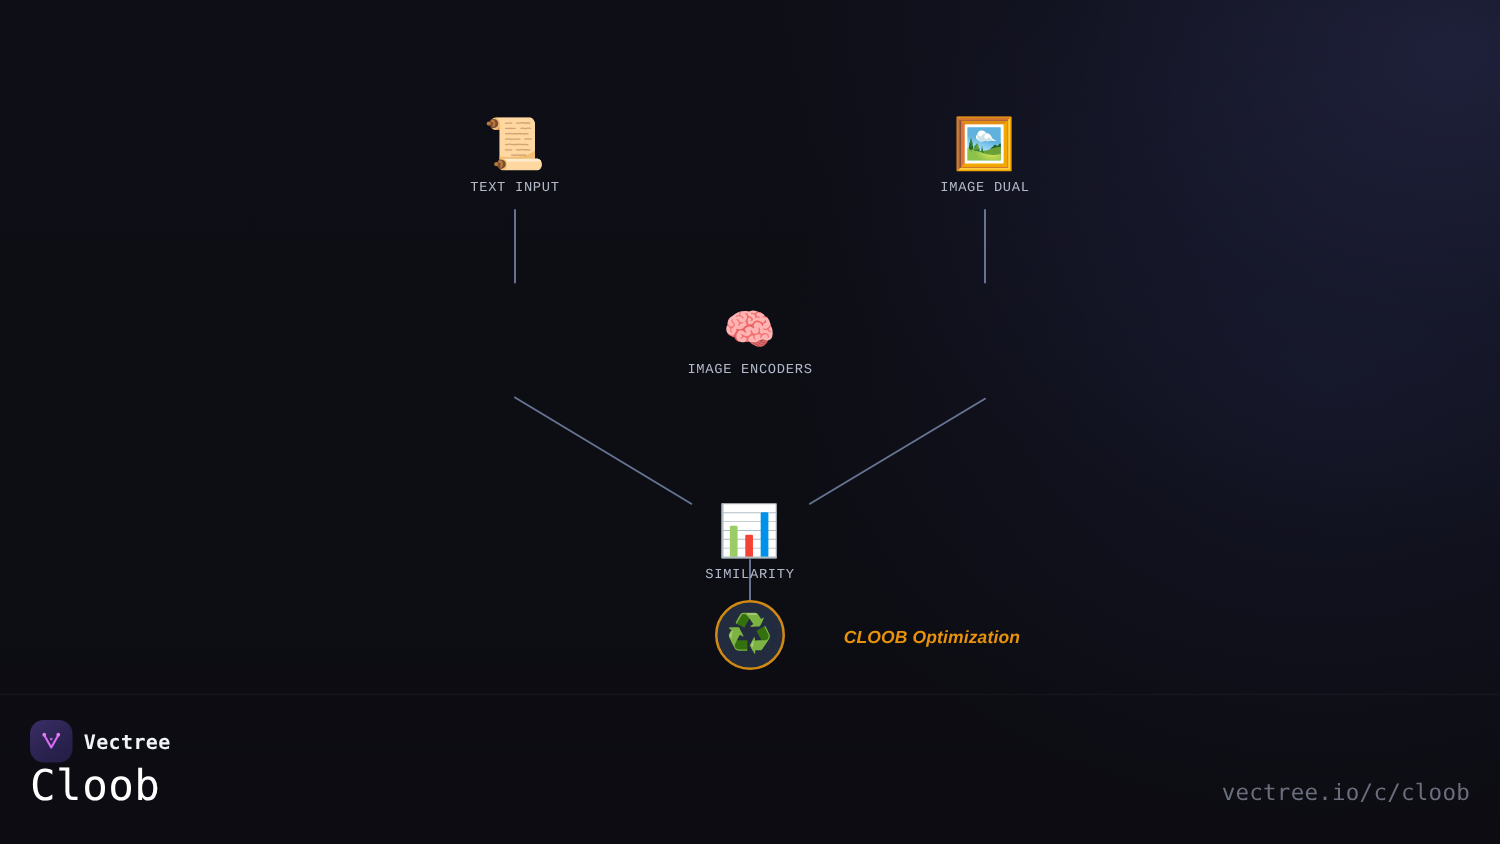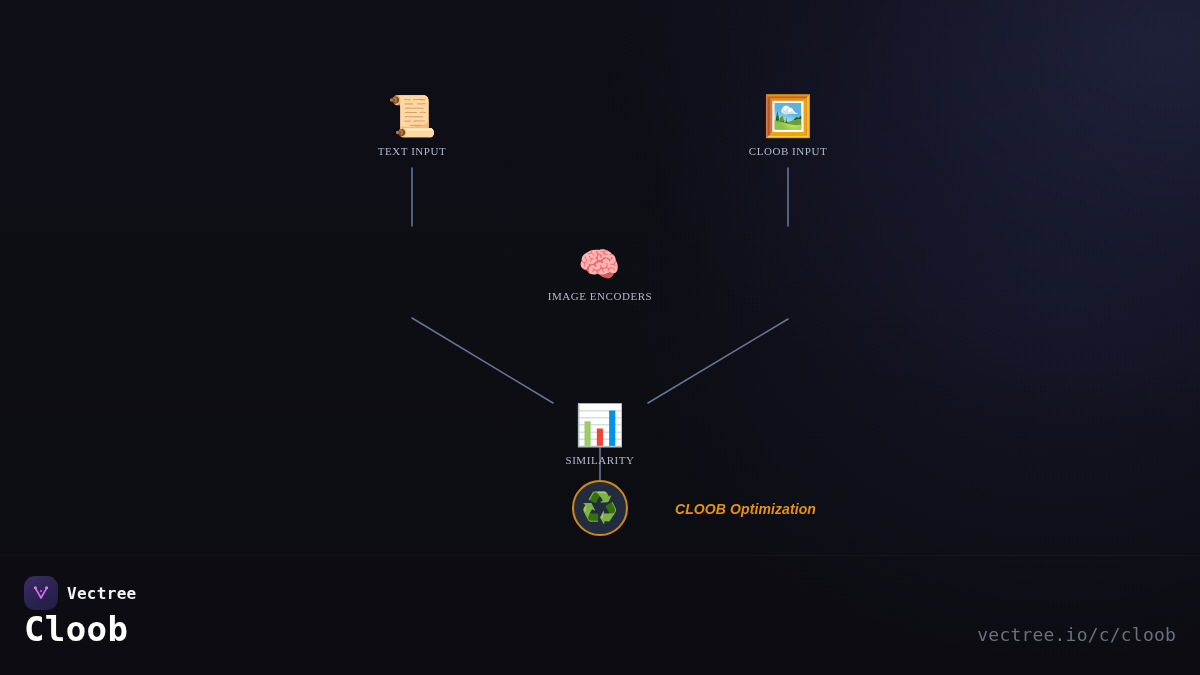--- a/index.html
+++ b/index.html
@@ -42,21 +42,21 @@
     line-height: 1;
     text-align: center;
     user-select: none;
   }
   .node-label {
     margin-top: 9px;
     font-size: 11px;
     letter-spacing: 0.55px;
     color: #b2b9c9;
     white-space: nowrap;
-    font-family: Liberation Serif, serif;
+    font-family: Liberation Mono, monospace;
   }
 
   .node-emoji.size-lg { font-size: 40px; }
   .node-emoji.size-md { font-size: 34px; }
 
   
   .node.highlight .node-puck {
     width: 56px;
     height: 56px;
     border-radius: 50%;
@@ -112,21 +112,21 @@
     font-weight: bold;
     color: #f2f3f7;
     letter-spacing: 0.3px;
   }
   .page-title {
     position: absolute;
     left: 24px;
     top: 609px;
     font-family: "DejaVu Sans Mono", monospace;
     font-size: 34px;
-    font-weight: bold;
+    font-weight: normal;
     color: #ffffff;
     letter-spacing: 0.4px;
   }
   .url {
     position: absolute;
     right: 24px;
     top: 624px;
     font-family: "DejaVu Sans Mono", monospace;
     font-size: 18px;
     color: #6b6f7d;
@@ -148,21 +148,21 @@
     </g>
   </svg>
 
   <div class="node" style="left:412px; top:96px;">
     <div class="node-emoji size-lg">📜</div>
     <div class="node-label">TEXT INPUT</div>
   </div>
 
   <div class="node" style="left:788px; top:96px;">
     <div class="node-emoji size-lg">🖼️</div>
-    <div class="node-label">CLOOB INPUT</div>
+    <div class="node-label">IMAGE DUAL</div>
   </div>
 
   <div class="node" style="left:600px; top:247px;">
     <div class="node-emoji size-md">🧠</div>
     <div class="node-label">IMAGE ENCODERS</div>
   </div>
 
   <div class="node" style="left:600px; top:405px;">
     <div class="node-emoji size-lg">📊</div>
     <div class="node-label">SIMILARITY</div>

